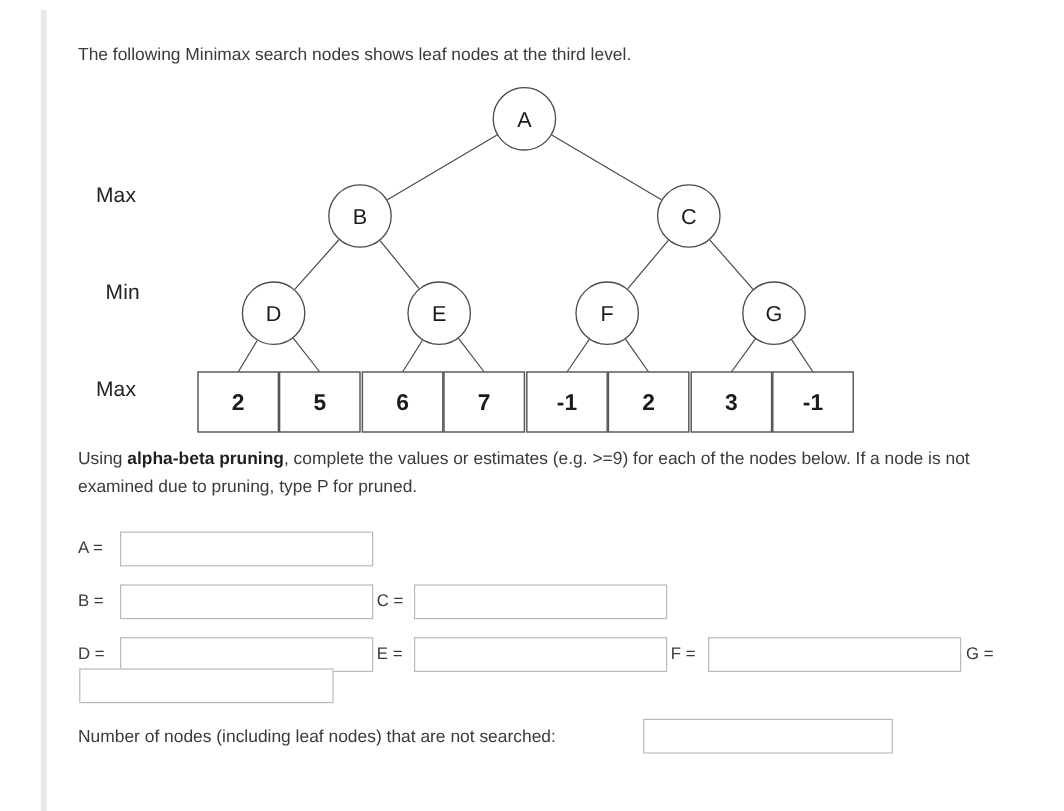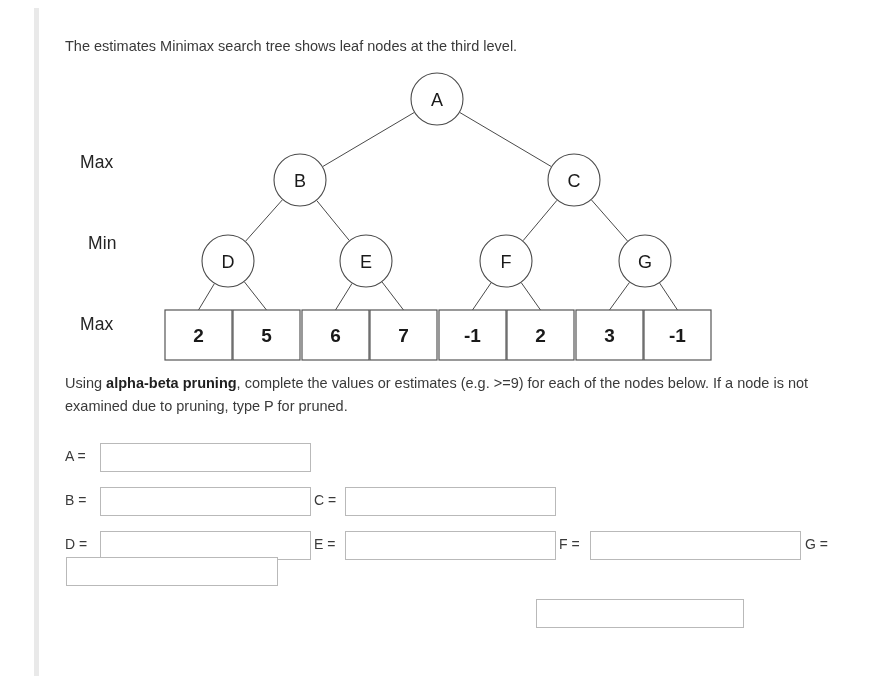--- a/index.html
+++ b/index.html
@@ -148,21 +148,21 @@
     width: 208px;
   }
 </style>
 </head>
 <body>
 
 <div id="left-rail"></div>
 
 <div id="page">
 
-  <div id="intro">The estimates Minimax search tree shows leaf nodes at the third level.</div>
+  <div id="intro">The following Minimax search nodes shows leaf nodes at the third level.</div>
 
   <div id="tree-figure">
 
     <div class="level-label" id="level-max-top">Max</div>
     <div class="level-label" id="level-min">Min</div>
     <div class="level-label" id="level-max-bot">Max</div>
 
     <svg id="tree-svg" width="700" height="300" viewBox="0 0 700 300">
       <g id="edge-layer">
           <line x1="354.18876250052614" y1="46.48693603983491" x2="262.81123749947386" y2="100.5130639601651" stroke="#4a4a4a" stroke-width="1"></line>
@@ -263,15 +263,16 @@
 
   <span class="fld-label" id="lbl-e">E =</span>
   <input class="fld" id="in-e" type="text" value="" style="">
 
   <span class="fld-label" id="lbl-f">F =</span>
   <input class="fld" id="in-f" type="text" value="" style="">
 
   <span class="fld-label" id="lbl-g">G =</span>
   <input class="fld" id="in-g" type="text" value="" style="">
 
+  <span id="count-label">Number of nodes (including leaf nodes) that are not searched:</span>
   <input class="fld" id="in-count" type="text" value="" style="">
 
 </div>
 
 </body></html>

